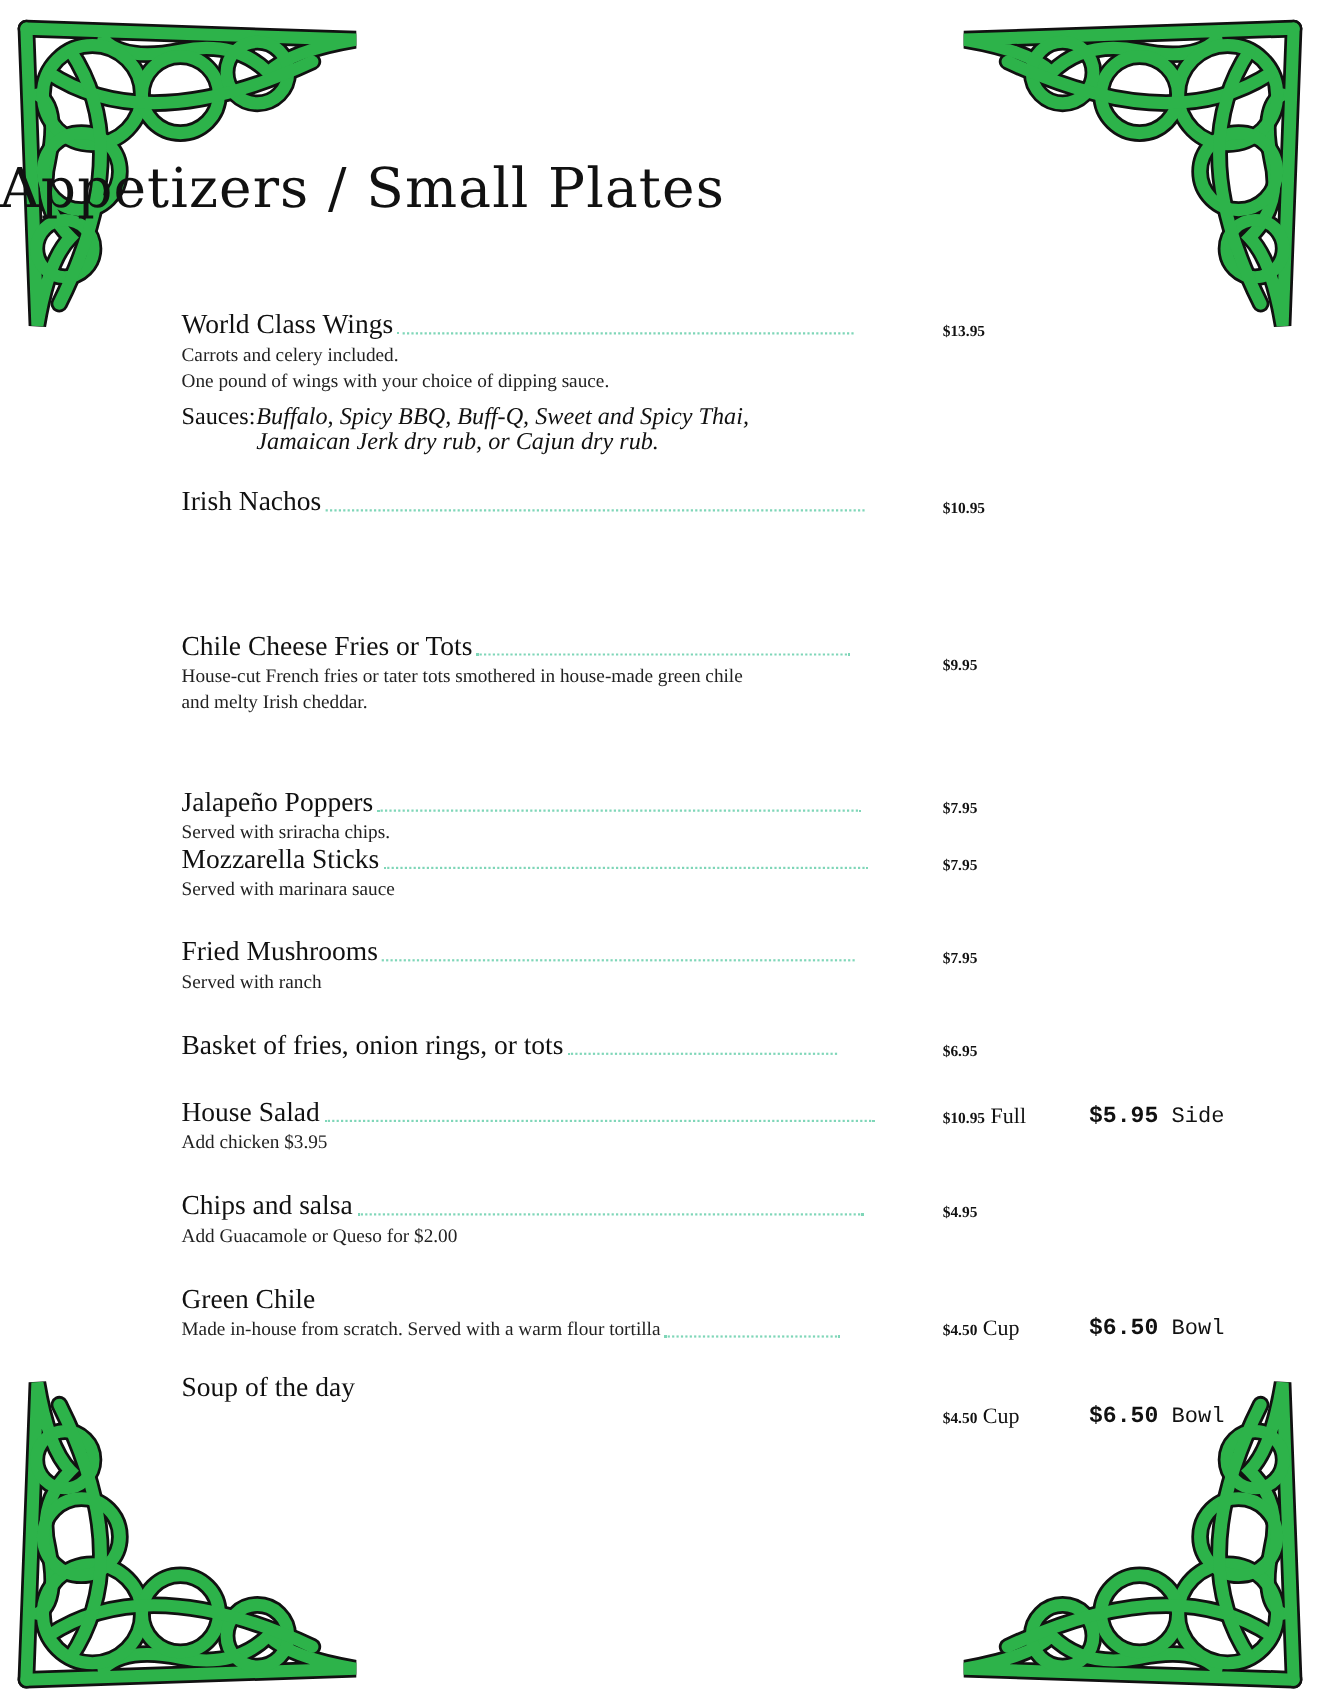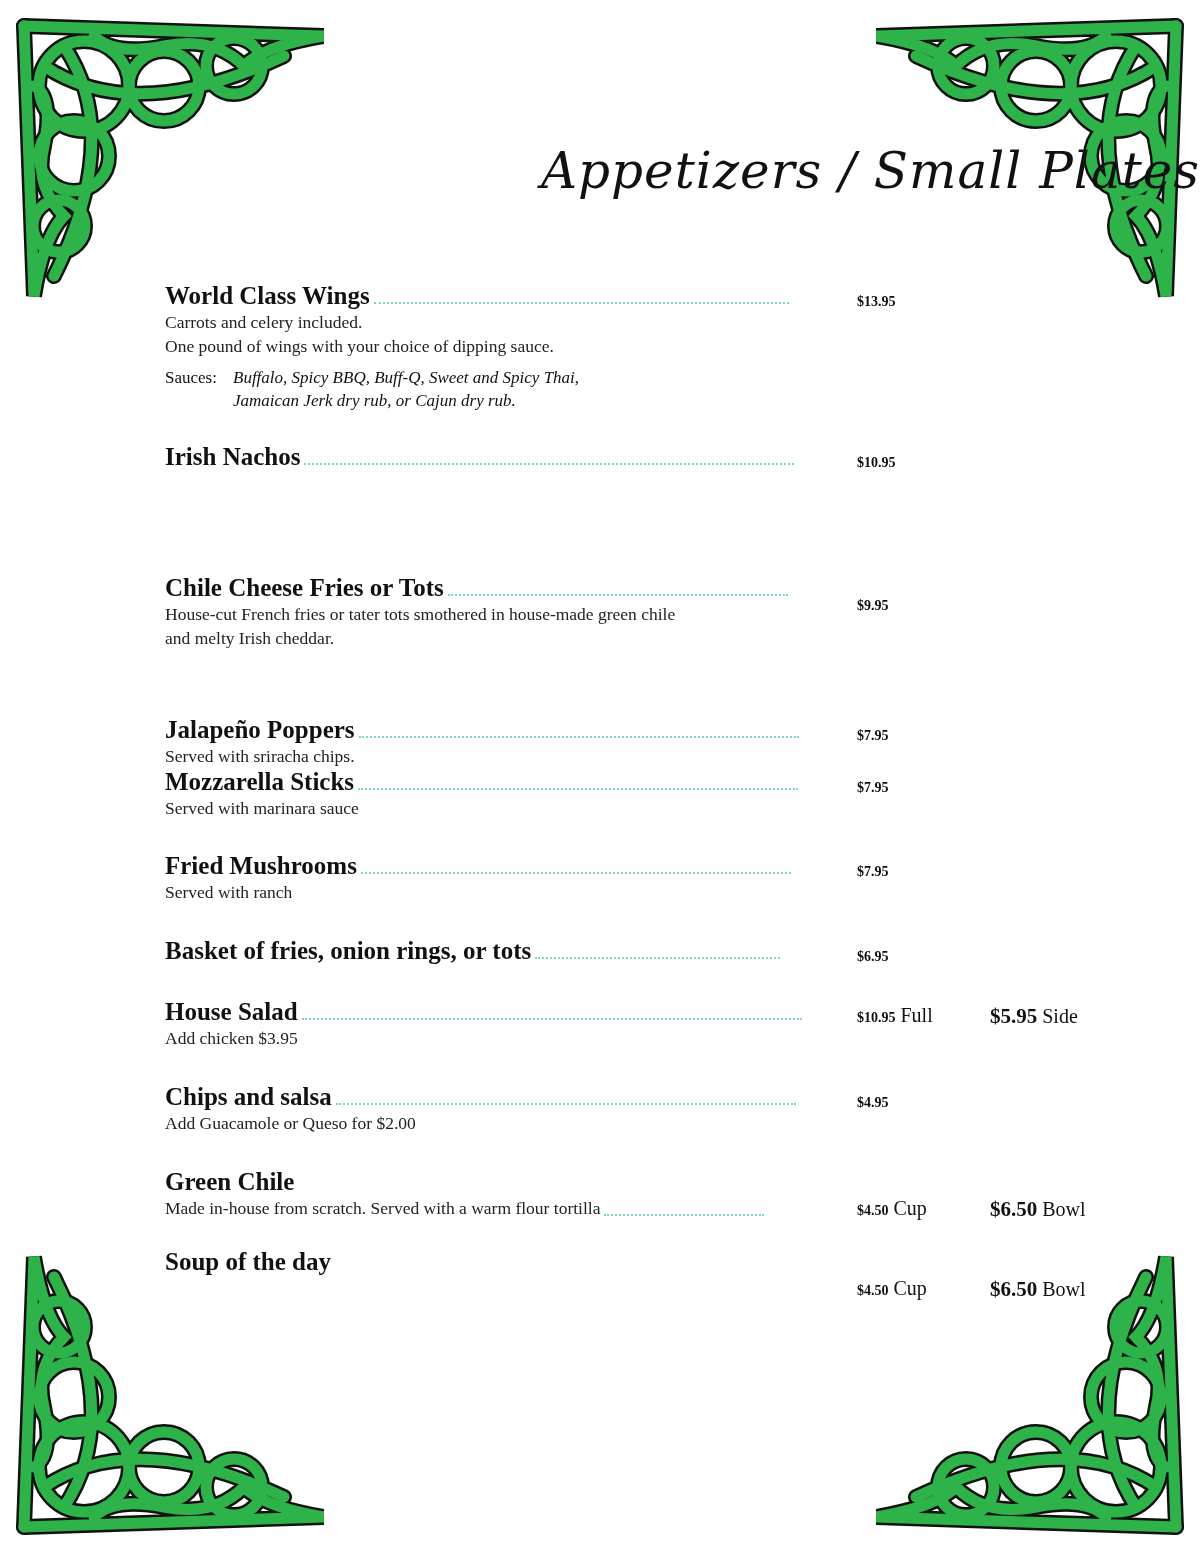--- a/index.html
+++ b/index.html
@@ -3,34 +3,34 @@
   <meta charset="utf-8">
   <style>
     html, body { margin: 0; padding: 0; background: #ffffff; }
     body { width: 1200px; height: 1553px; position: relative; overflow: hidden;
            font-family: "Liberation Serif", "DejaVu Serif", serif; color: #111; }
     .corner { position: absolute; width: 310px; height: 290px; }
     .corner.tl { left: 14px; top: 16px; }
     .corner.tr { right: 14px; top: 16px; transform: scaleX(-1); }
     .corner.bl { left: 14px; bottom: 16px; transform: scaleY(-1); }
     .corner.br { right: 14px; bottom: 16px; transform: scale(-1,-1); }
-    .title { position: absolute; left: 0; right: 0; top: 142px; text-align: right;
-             font-family: "DejaVu Serif", serif; font-size: 50px; font-style: italic;
-             letter-spacing: 1px; color: #111; margin-left: 44px; }
+    .title { position: absolute; left: 0; right: 0; top: 142px; text-align: left;
+             font-family: "DejaVu Serif", serif; font-size: 50px; 
+             letter-spacing: 1px; color: #111; }
     .item { position: absolute; left: 165px; width: 960px; }
     .row { display: flex; align-items: baseline; }
-    .name { font-weight: bold; font-size: 25px; white-space: nowrap; }
+    .name { font-weight: normal; font-size: 25px; white-space: nowrap; }
     .leader { flex: 0 0 auto; border-bottom: 2px dotted #7fd6b8; margin: 0 6px 0 4px;
               height: 1px; align-self: flex-end; margin-bottom: 6px; }
     .price-col { position: absolute; left: 692px; font-size: 20px; white-space: nowrap; }
     .price-col b { font-size: 14px; }
-    .price-col2 { position: absolute; left: 825px; font-size: 20px; white-space: nowrap; }
+    .price-col2 { position: absolute; left: 825px; font-size: 20px; white-space: nowrap; font-family: Liberation Mono, monospace; }
     .price-col2 b { font-size: 21px; }
     .desc { font-size: 17.5px; line-height: 24px; color: #222; }
-    .sauces { font-size: 17px; line-height: 23px; margin-top: 8px; display: flex; }
+    .sauces { font-size: 22px; line-height: 23px; margin-top: 8px; display: flex; }
     .sauces .lbl { width: 68px; flex: 0 0 68px; }
     .sauces .list { font-style: italic; }
   </style>
 </head>
 <body>
 
 <svg class="corner tl" viewBox="0 0 310 290">
   <g fill="none" stroke-linecap="round">
     <g stroke="#111" stroke-width="16">
       <path d="M10 10 L310 20 Q250 30 230 50 Q200 20 150 30 Q100 40 80 20"></path>

